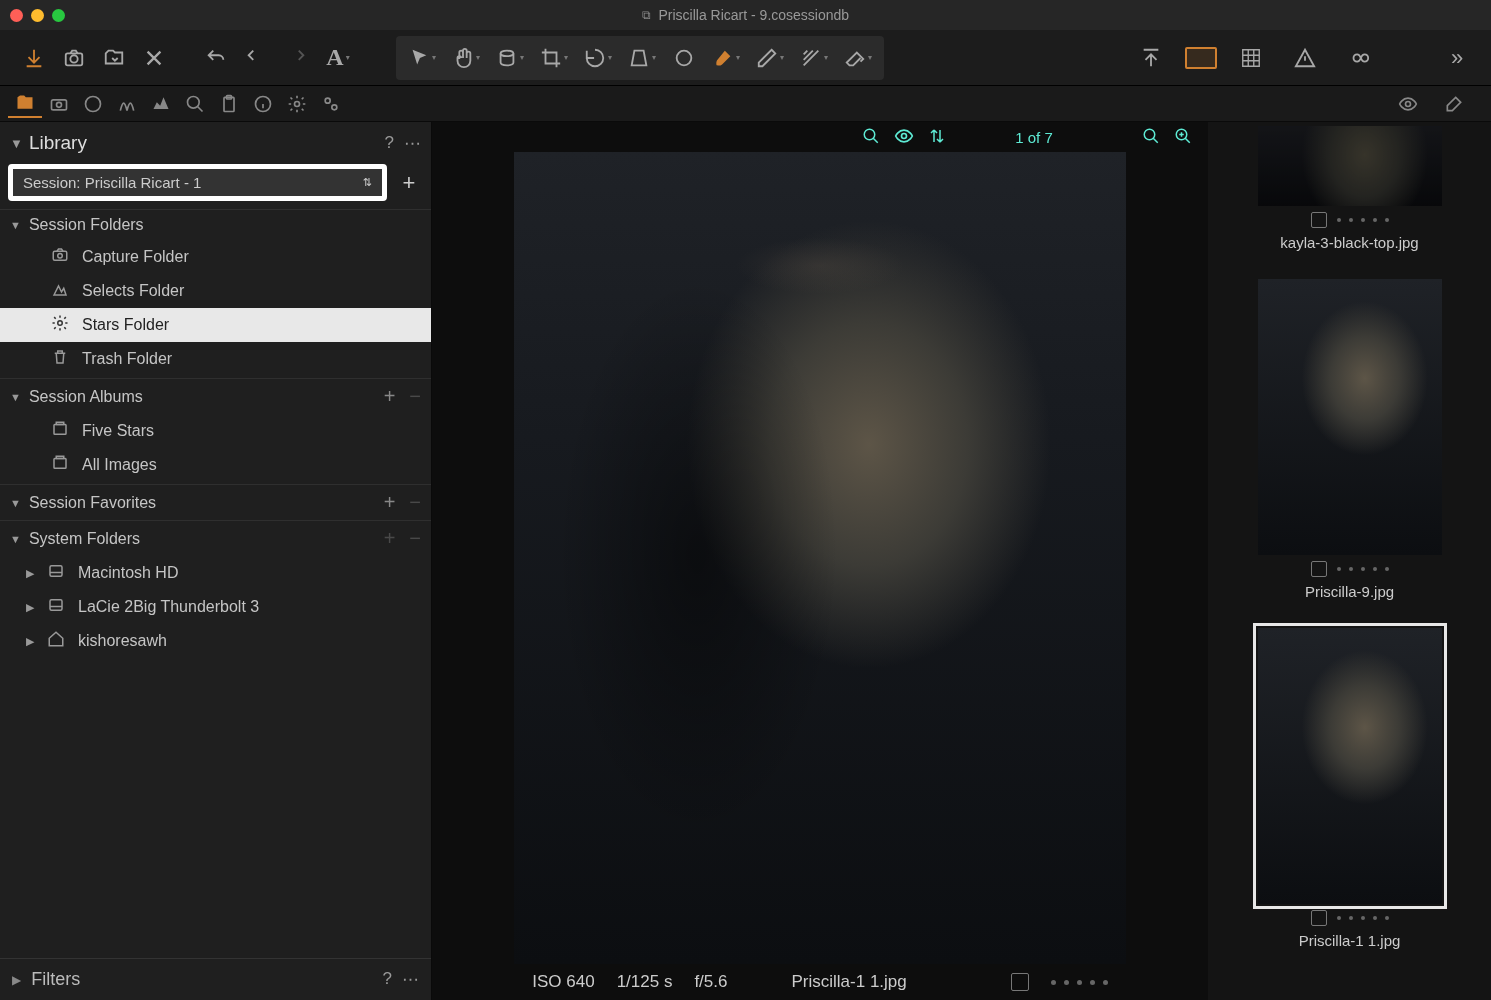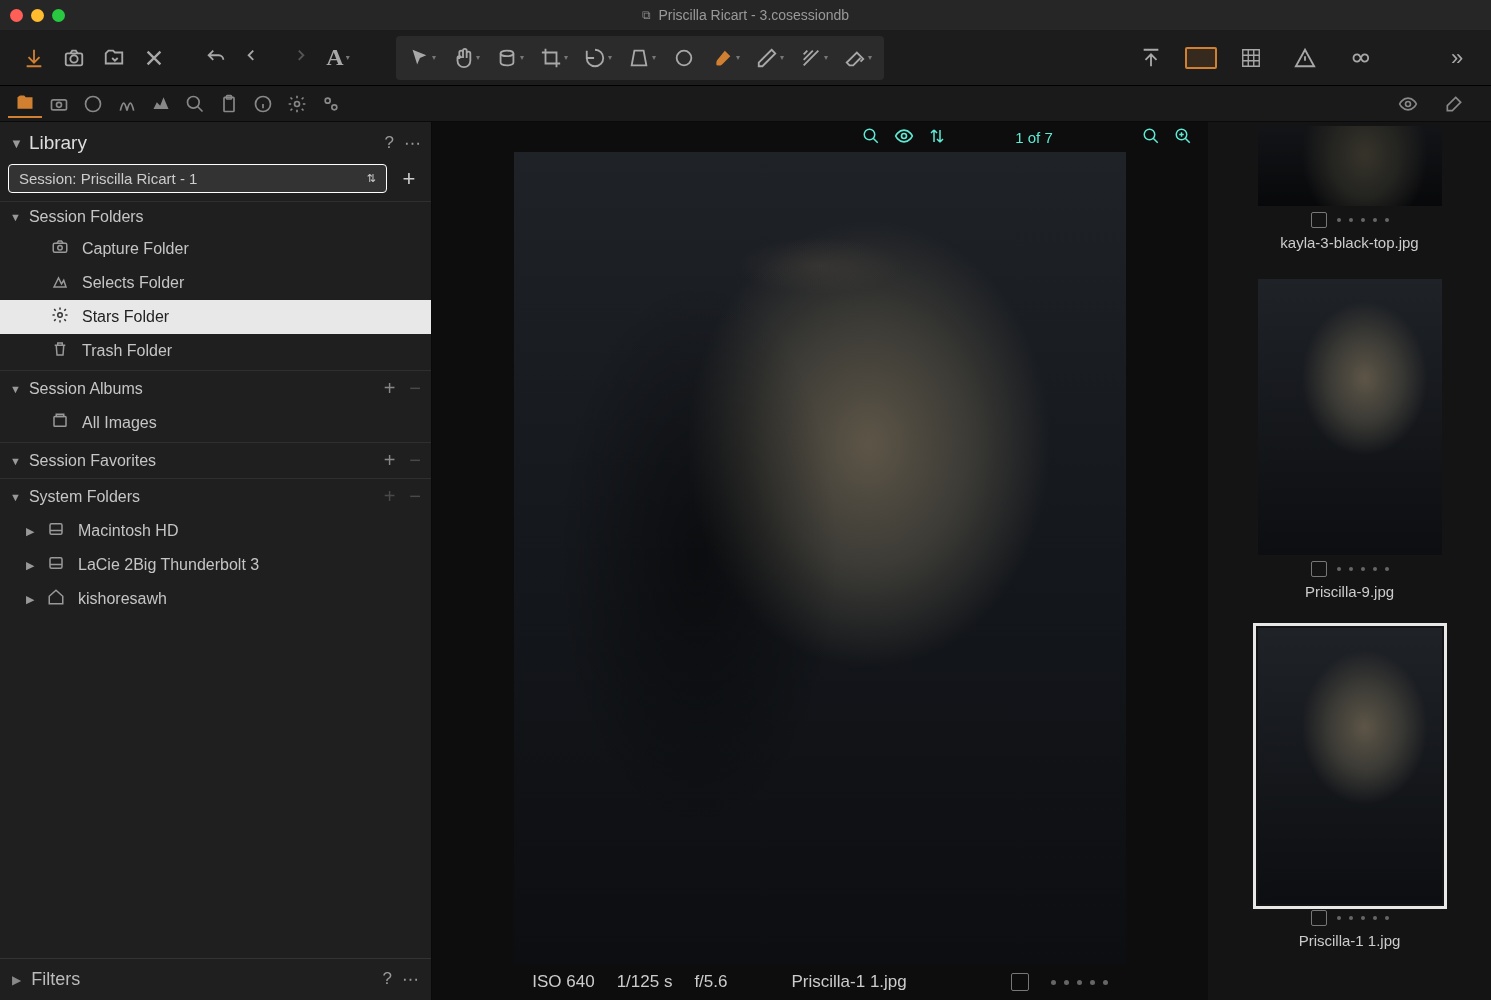--- a/index.html
+++ b/index.html
@@ -34,21 +34,21 @@
 
   
   .workspace { display: flex; height: calc(100% - 122px); }
   .left-panel { width: 432px; background: #1f1f1f; display: flex; flex-direction: column; border-right: 1px solid #0a0a0a; }
   
   .panel-header { display: flex; align-items: center; padding: 10px 10px; font-size: 19px; color: #ddd; }
   .panel-header .chevron { font-size: 13px; margin-right: 6px; color: #999; }
   .panel-header-actions { margin-left: auto; display: flex; gap: 10px; color: #999; font-size: 17px; }
   
   .session-picker { display: flex; gap: 8px; padding: 0 8px 8px 8px; align-items: center; }
-  .session-select { flex: 1; background: #333; border: 1px solid #ffffff; border-radius: 4px; padding: 5px 10px; color: #ccc; font-size: 15px; display: flex; justify-content: space-between; align-items: center; }
+  .session-select { flex: 1; background: #333; border: 5px solid #ffffff; border-radius: 4px; padding: 5px 10px; color: #ccc; font-size: 15px; display: flex; justify-content: space-between; align-items: center; }
   .add-btn { width: 28px; height: 28px; color: #ccc; font-size: 22px; display: flex; align-items: center; justify-content: center; cursor: pointer; }
   
   .tree-section { border-top: 1px solid #2f2f2f; }
   .tree-header { display: flex; align-items: center; padding: 6px 10px; font-size: 16px; color: #c5c5c5; }
   .tree-header .chevron { font-size: 11px; margin-right: 8px; color: #999; }
   .tree-header-actions { margin-left: auto; display: flex; gap: 14px; color: #888; font-size: 20px; }
   
   .tree-items { padding-bottom: 2px; }
   .tree-item { display: flex; align-items: center; padding: 6px 10px 6px 50px; font-size: 16px; color: #c5c5c5; cursor: pointer; gap: 12px; }
   .tree-item.selected { background: #e8e8e8; color: #222; }
@@ -105,21 +105,21 @@
 <body>
 
 <div class="titlebar">
   <div class="traffic-lights">
     <div class="traffic-light tl-red"></div>
     <div class="traffic-light tl-yellow"></div>
     <div class="traffic-light tl-green"></div>
   </div>
   <div class="titlebar-title">
     <span class="title-icon">⧉</span>
-    <span>Priscilla Ricart - 3.cosessiondb</span>
+    <span>Priscilla Ricart - 9.cosessiondb</span>
   </div>
 </div>
 
 <div class="main-toolbar">
   <div class="tbar-btn orange">
     <svg class="icon-svg" viewBox="0 0 24 24" fill="none" stroke="currentColor" stroke-width="2">
         <path d="M12 3v13M6 11l6 6 6-6M4 21h16"></path>
       </svg>
   </div>
   <div class="tbar-btn">
@@ -392,20 +392,27 @@
     <div class="tree-section">
       <div class="tree-header">
         <span class="chevron">▼</span>
         <span>Session Albums</span>
         <div class="tree-header-actions">
           <span>+</span>
           <span style="opacity:.4">−</span>
         </div>
       </div>
       <div class="tree-items" id="albums-list">
+          <div class="tree-item">
+            <span class="item-icon"><svg width="18" height="18" viewBox="0 0 24 24" fill="none" stroke="currentColor" stroke-width="2">
+                <rect x="4" y="6" width="16" height="13" rx="1"></rect>
+                <rect x="7" y="3" width="10" height="3"></rect>
+              </svg></span>
+            <span>Five Stars</span>
+          </div>
           <div class="tree-item">
             <span class="item-icon"><svg width="18" height="18" viewBox="0 0 24 24" fill="none" stroke="currentColor" stroke-width="2">
                 <rect x="4" y="6" width="16" height="13" rx="1"></rect>
                 <rect x="7" y="3" width="10" height="3"></rect>
               </svg></span>
             <span>All Images</span>
           </div>
         </div>
     </div>
 

